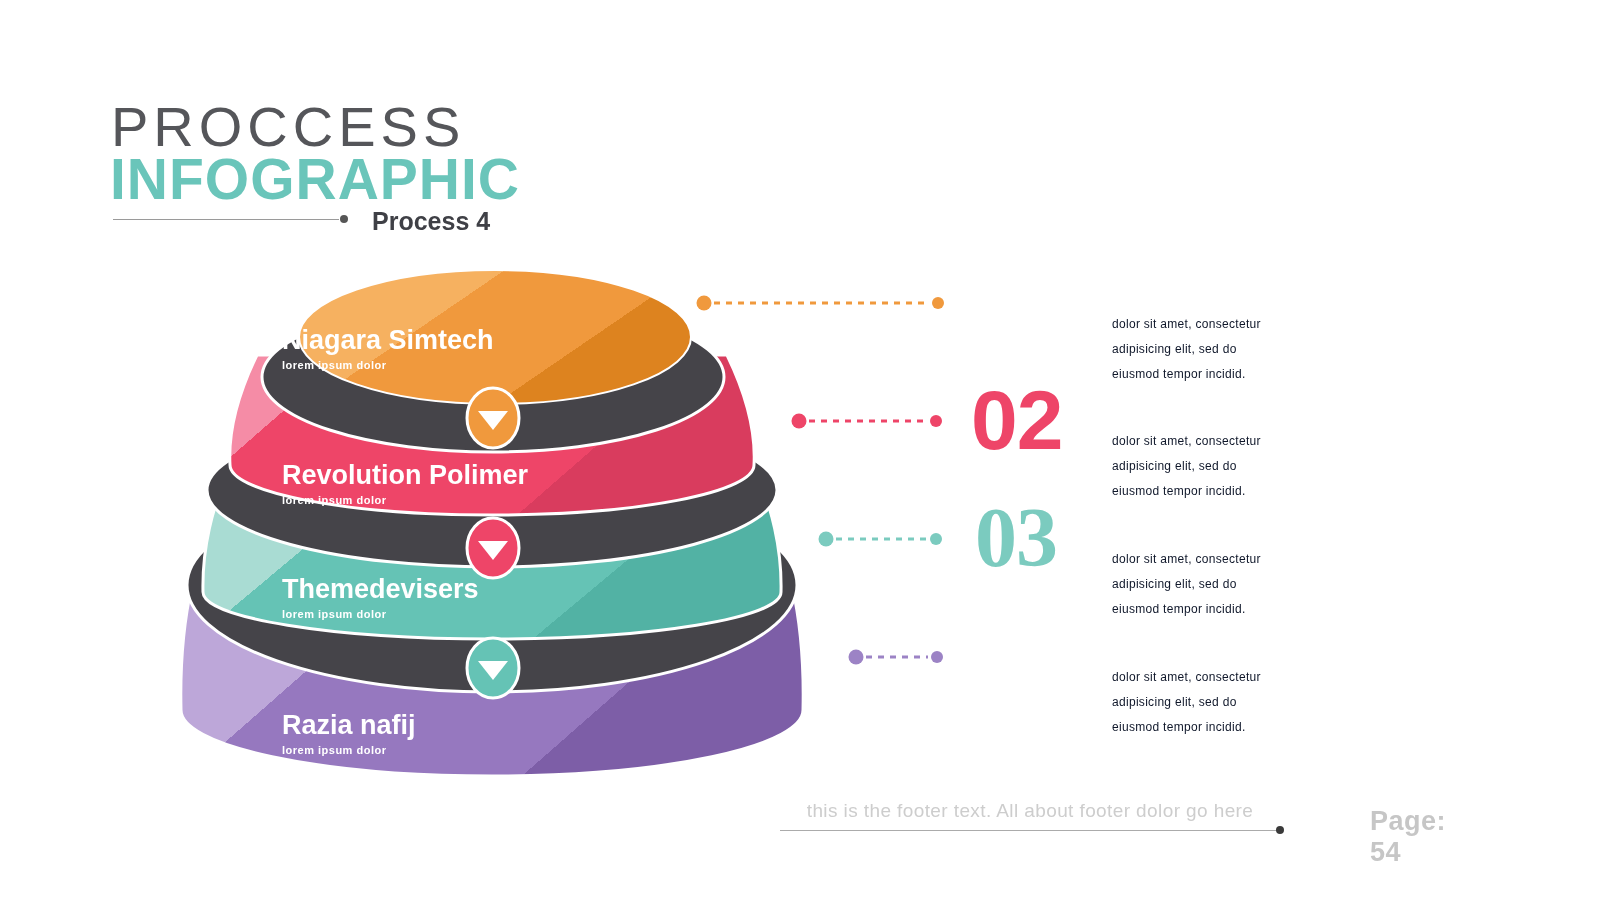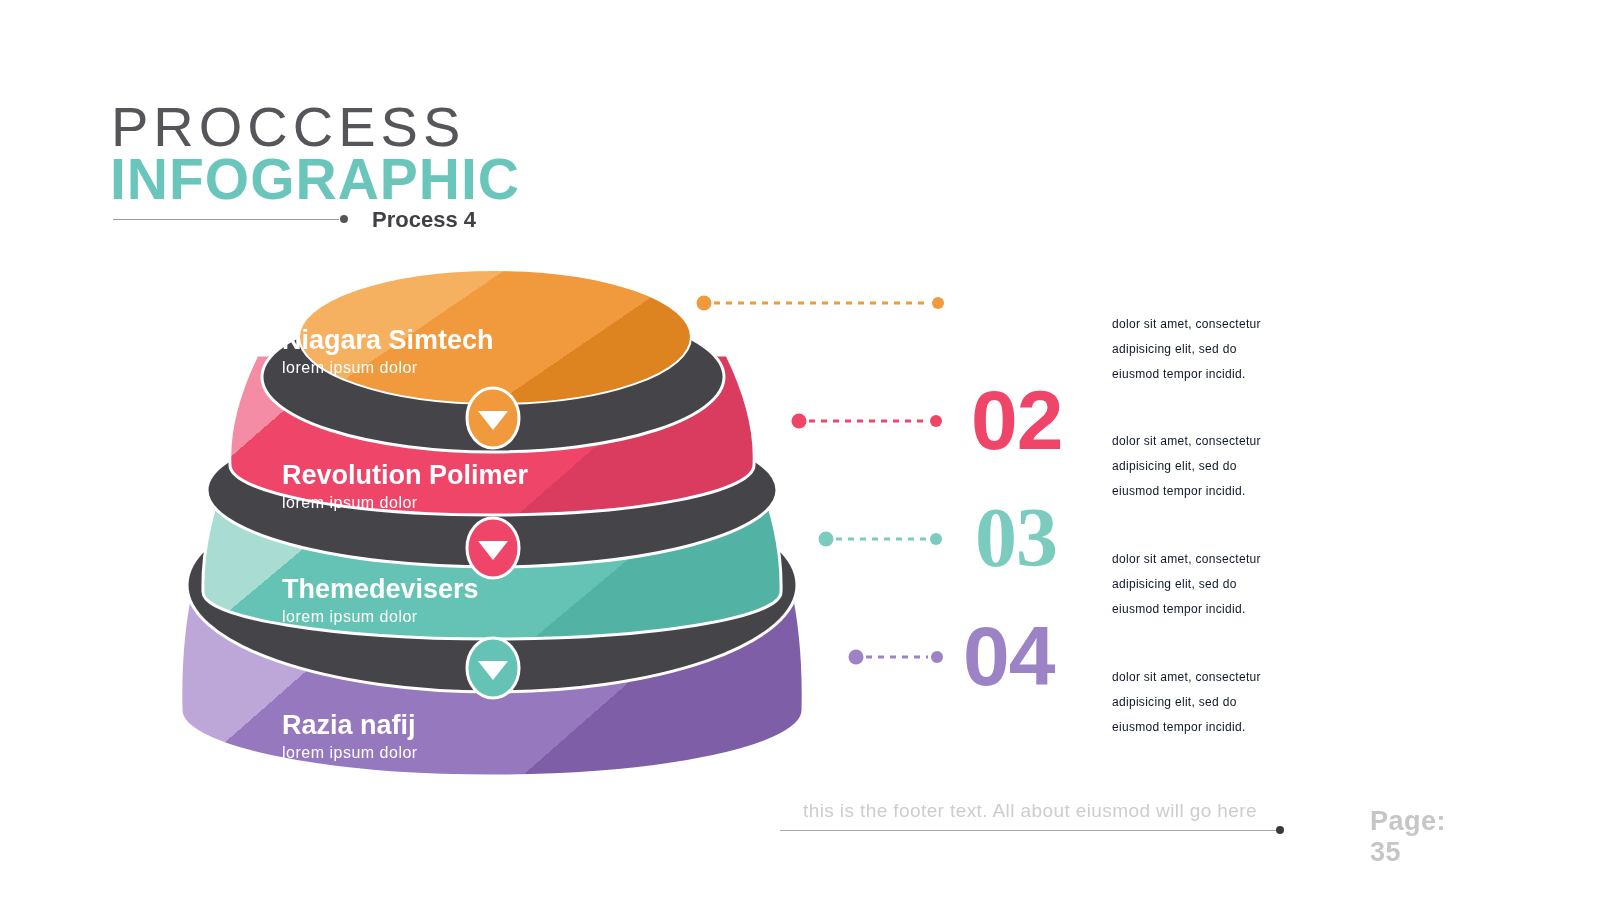--- a/index.html
+++ b/index.html
@@ -5,29 +5,29 @@
   html,body{margin:0;padding:0;background:#ffffff;}
   .stage{position:relative;width:1473px;height:900px;background:#ffffff;overflow:hidden;
          font-family:"Liberation Sans",sans-serif;}
   .abs{position:absolute;}
 
   
   .title1{left:111px;top:94px;font-size:56px;font-weight:400;color:#55565a;letter-spacing:5px;}
   .title2{left:110px;top:146px;font-size:57px;font-weight:800;color:#6ac5ba;letter-spacing:1px;}
   .sub-line{left:113px;top:219px;width:226px;border-top:1px solid #9a9a9a;}
   .sub-dot{left:340px;top:215px;width:8px;height:8px;border-radius:50%;background:#565656;}
-  .subtitle{left:372px;top:207px;font-size:22px;font-weight:700;color:#3f4046;}
+  .subtitle{left:372px;top:207px;font-size:25px;font-weight:700;color:#3f4046;}
 
   
   .dome-svg{left:0;top:0;}
 
   
   .layer-label{left:282px;width:420px;text-align:left;color:#ffffff;}
   .layer-name{font-size:27px;font-weight:800;line-height:1;}
-  .layer-caption{font-size:16px;font-weight:400;letter-spacing:.5px;line-height:1;margin-top:6px;}
+  .layer-caption{font-size:11px;font-weight:700;letter-spacing:.5px;line-height:1;margin-top:6px;}
   .ll1{top:327px;} .ll2{top:462px;} .ll3{top:576px;} .ll4{top:712px;}
 
   
   .step-num{font-size:84px;font-weight:800;line-height:80px;letter-spacing:-1px;}
   .n1{color:#f0993d;} .n2{color:#ee4568;text-align:center;} .n3{color:#7bcbbf;font-family:Liberation Serif, serif;} .n4{color:#9c83c5;}
   .num1{left:975px;top:263px;} .num2{left:971px;top:380px;}
   .num3{left:975px;top:498px;} .num4{left:963px;top:616px;}
   .step-para{width:300px;font-size:12px;line-height:25px;color:#0f172a;letter-spacing:.3px;margin-top:44px;}
   .p1{left:1112px;top:268px;} .p2{left:1112px;top:385px;}
   .p3{left:1112px;top:503px;} .p4{left:1112px;top:621px;}
@@ -165,25 +165,24 @@
     <span>eiusmod tempor incidid.</span>
   </div>
 
   <div class="abs step-num n3 num3">03</div>
   <div class="abs step-para p3">
     <span>dolor sit amet, consectetur</span>
     <span>adipisicing  elit, sed do</span>
     <span>eiusmod tempor incidid.</span>
   </div>
 
-  <div class="abs step-num n4 num4">04</div>
   <div class="abs step-para p4">
     <span>dolor sit amet, consectetur</span>
     <span>adipisicing  elit, sed do</span>
     <span>eiusmod tempor incidid.</span>
   </div>
 
-  <div class="abs footer-text">this is the footer text. All about eiusmod will go here</div>
+  <div class="abs footer-text">this is the footer text. All about footer dolor go here</div>
   <div class="abs footer-line"></div>
   <div class="abs footer-dot"></div>
-  <div class="abs page-num">Page: 35</div>
+  <div class="abs page-num">Page: 54</div>
 
 </div>
 
 </body></html>

